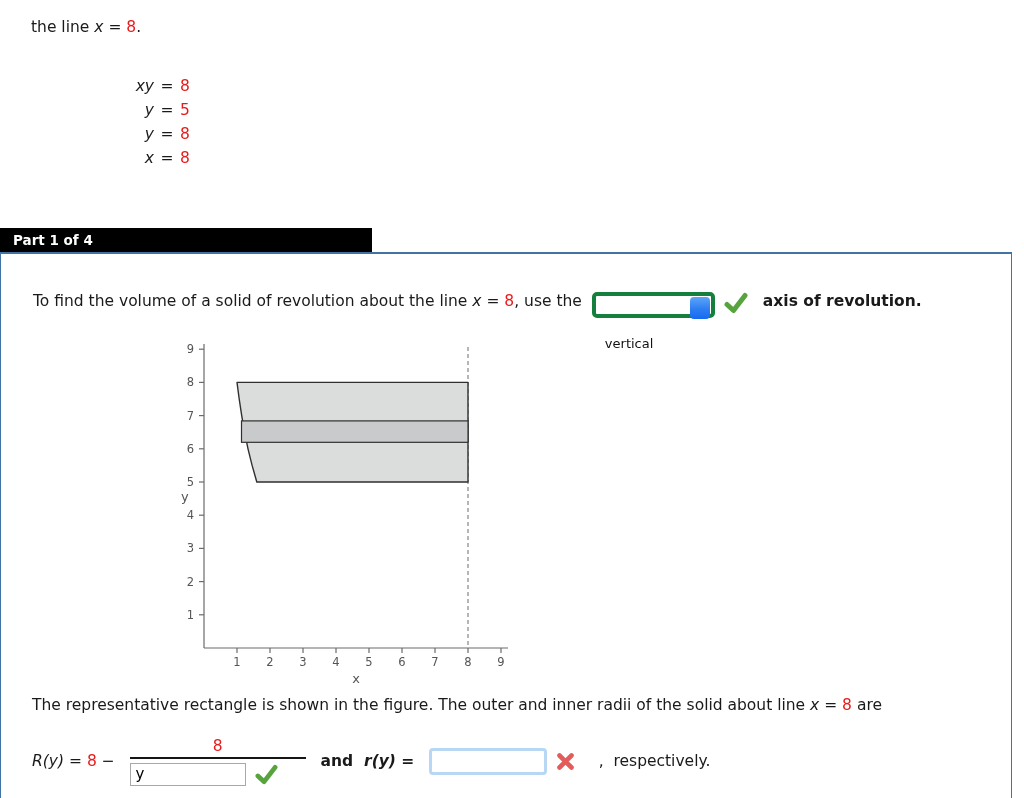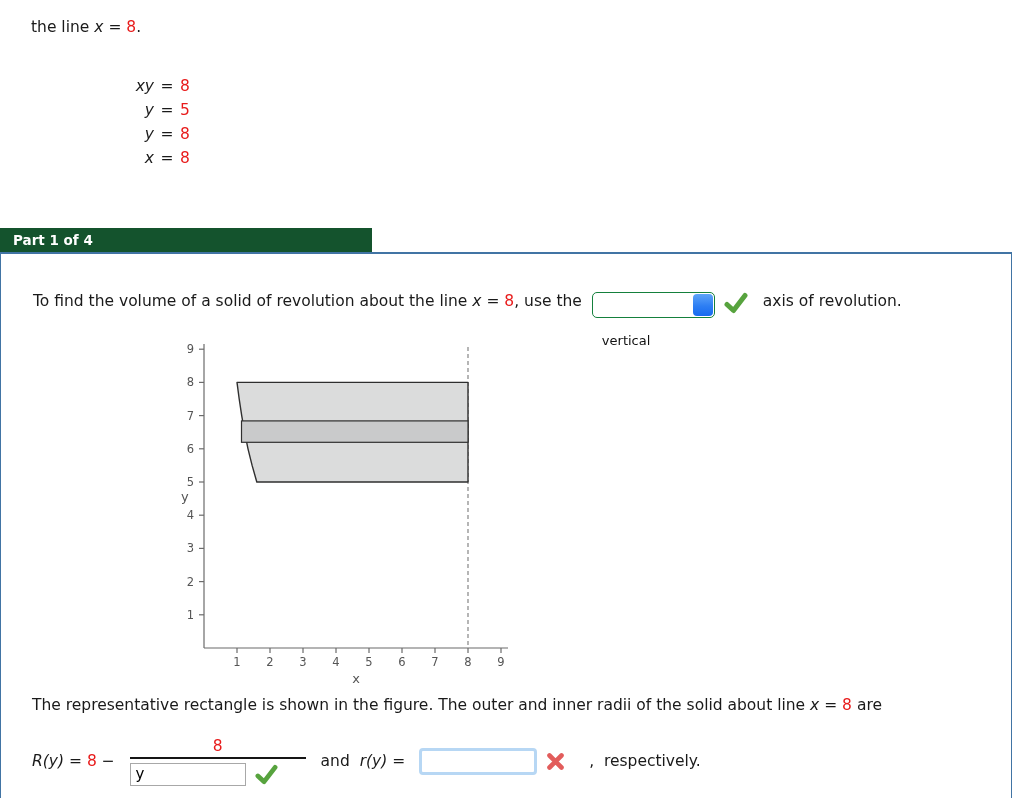--- a/index.html
+++ b/index.html
@@ -13,38 +13,38 @@
   
   #statement { left:31px; top:12px; width:960px; font-size:15.5px; line-height:30px; }
 
   
   #equations { left:120px; top:74px; font-size:15.5px; }
   .eq-row { display:flex; height:24px; align-items:center; }
   .eq-lhs { width:34px; text-align:right; font-style:italic; }
   .eq-sign { width:26px; text-align:center; }
 
   
-  #part-tab { left:0; top:228px; width:372px; height:24px; background:#14532d;
+  #part-tab { left:0; top:228px; width:372px; height:24px; background:#000000;
               color:#fff; font-size:13.5px; font-weight:bold; line-height:24px;
               padding-left:13px; z-index:2; }
   #panel { left:0; top:252px; width:1012px; height:546px; background:#fff;
            border-top:2px solid #4174a4; border-right:1px solid #4174a4;
            border-left:1px solid #4174a4; z-index:1; }
 
   
   #prompt-row { left:33px; top:292px; height:30px; display:flex; align-items:flex-start;
                 font-size:15.5px; white-space:pre; z-index:3; }
   .select-box { position:relative; width:123px; height:26px; margin-left:10px;
-                background:#fff; border:1px solid #15803d; border-radius:5px; }
+                background:#fff; border:4px solid #15803d; border-radius:5px; }
   .select-label { font-size:13px; line-height:24px; padding-left:9px; color:#111;
                   display:block; }
   .select-stepper { position:absolute; top:1px; right:1px; width:20px; height:22px;
                     border-radius:4px;
                     background:linear-gradient(#5ea4f8,#2d7ef3 55%,#176af0); }
-  .gap-lg { margin-left:15px; }
+  .gap-lg { margin-left:15px;font-weight:bold; }
 
   
   #figure { left:170px; top:338px; z-index:3; }
 
   
   #answer-sentence { left:32px; top:696px; width:960px; font-size:15.5px; z-index:3;
                      white-space:pre; }
   #formula-row { left:32px; top:729px; height:64px; display:flex; align-items:center;
                  font-size:15.5px; white-space:pre; z-index:3; }
   .frac { display:inline-flex; flex-direction:column; margin-left:10px; width:176px; }

